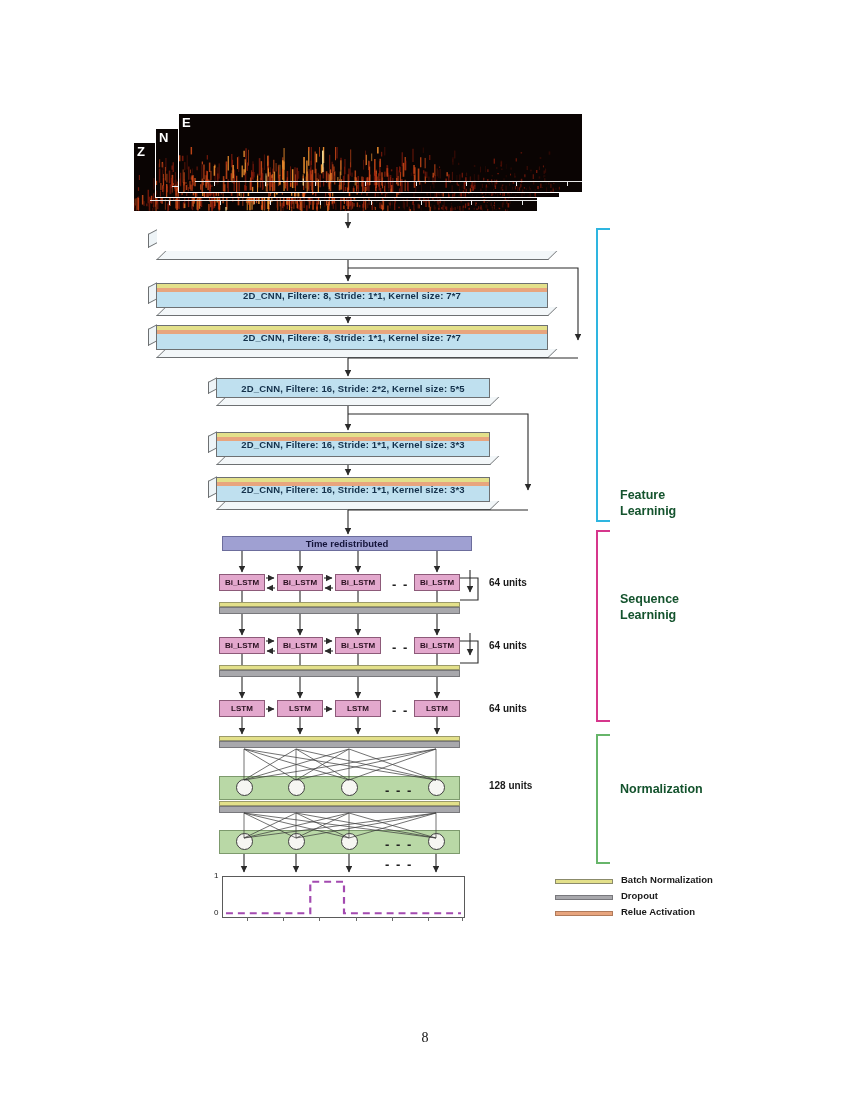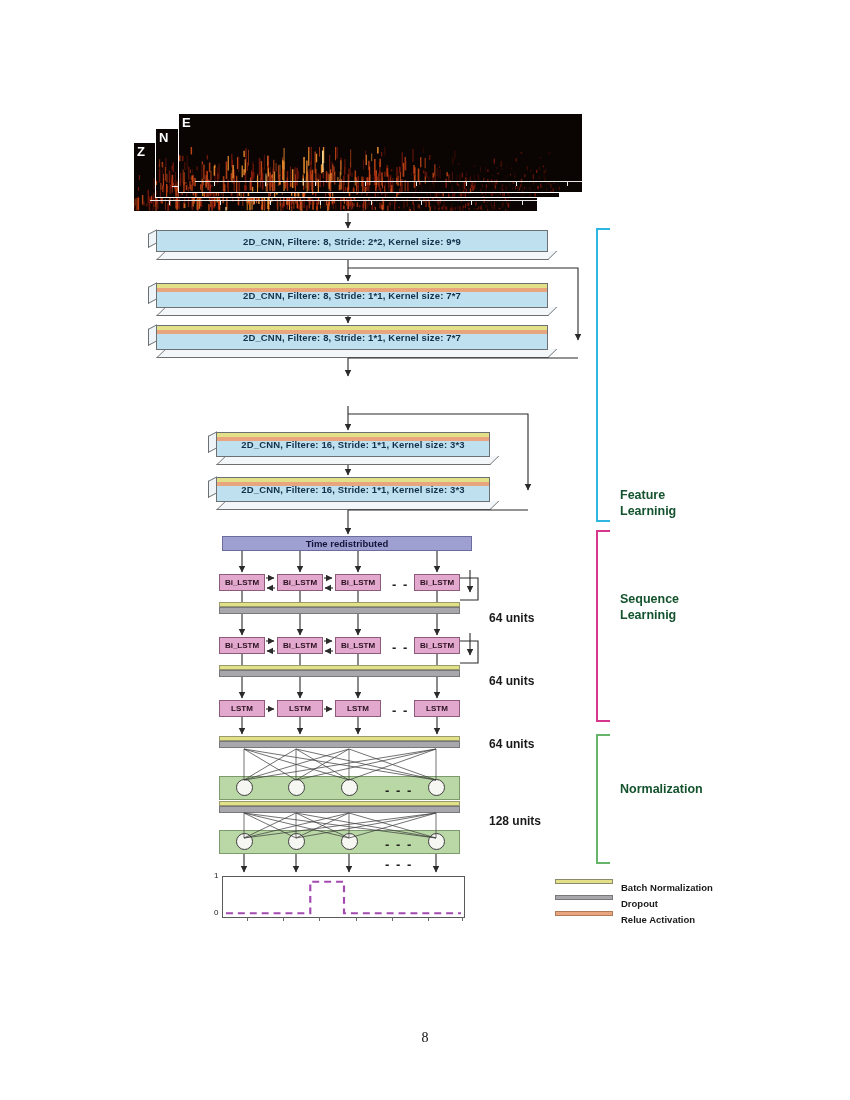--- a/index.html
+++ b/index.html
@@ -50,37 +50,37 @@
   .cell span{font-size:8px;font-weight:bold;color:#2a1020;white-space:nowrap;}
 
   .dots{position:absolute;font-size:13px;font-weight:bold;letter-spacing:1.5px;color:#222;line-height:1;}
 
   
   .dense{position:absolute;background:#b9d8a6;border:1px solid #7d9a6d;box-sizing:border-box;}
   .node{position:absolute;width:17px;height:17px;border-radius:50%;
         background:#f6f6f2;border:1px solid #3f3f3f;box-sizing:border-box;}
 
   
-  .units{position:absolute;font-size:12px;font-weight:bold;color:#1a1a1a;white-space:nowrap;margin-top:34px;}
+  .units{position:absolute;font-size:10px;font-weight:bold;color:#1a1a1a;white-space:nowrap;}
 
   
   .plot{position:absolute;background:#fff;border:1px solid #5a5a5a;box-sizing:border-box;}
   .plot .tick{position:absolute;bottom:-4px;width:1px;height:4px;background:#6a6a6a;}
   .ytick{position:absolute;font-size:8px;color:#222;}
 
   
   .brk{position:absolute;border-style:solid;border-width:2px;border-left-width:2px;
        border-right:none;background:transparent;box-sizing:border-box;}
   .sect{position:absolute;font-size:12.5px;font-weight:bold;color:#14532d;line-height:1.25;}
 
   
   .legend{position:absolute;}
   .legend .row{position:relative;height:16px;}
   .legend .sw{position:absolute;left:0;top:5px;width:58px;height:5px;border:1px solid #8b8b6b;box-sizing:border-box;}
-  .legend .tx{position:absolute;left:66px;top:8px;font-size:9.5px;font-weight:bold;color:#1a1a1a;white-space:nowrap;}
+  .legend .tx{position:absolute;left:66px;top:0;font-size:9.5px;font-weight:bold;color:#1a1a1a;white-space:nowrap;}
 
   
   .caption{position:absolute;left:115px;top:942px;width:640px;
            font-family:"Liberation Serif",serif;font-size:14.5px;color:#111;}
   .caption b{font-weight:bold;}
   .folio{position:absolute;left:0;top:1030px;width:850px;text-align:center;
          font-family:"Liberation Serif",serif;font-size:14px;color:#111;}
 
   svg.ov{position:absolute;left:0;top:0;width:850px;height:930px;overflow:visible;pointer-events:none;}
 </style>
@@ -1520,23 +1520,20 @@
         <i style="left:57%"></i>
           <i style="left:70%"></i>
           <i style="left:83%"></i>
           <i style="left:96%"></i>
       </div>
     </div>
 
     <div class="blk" style="left:148px;top:230px;width:400px;height:30px;">
       <div class="side"></div>
       <div class="bot"></div>
-      <div class="face">
-        <span class="lbl">2D_CNN,  Filtere: 8,  Stride: 2*2,  Kernel size: 9*9</span>
-      </div>
     </div>
 
     <div class="blk" style="left:148px;top:283px;width:400px;height:33px;">
       <div class="side"></div>
       <div class="bot"></div>
       <div class="face">
         <span class="lbl">2D_CNN,  Filtere: 8,  Stride: 1*1,  Kernel size: 7*7</span>
       </div>
       <div class="bn"></div>
       <div class="relu"></div>
@@ -1545,20 +1542,27 @@
     <div class="blk" style="left:148px;top:325px;width:400px;height:33px;">
       <div class="side"></div>
       <div class="bot"></div>
       <div class="face">
         <span class="lbl">2D_CNN,  Filtere: 8,  Stride: 1*1,  Kernel size: 7*7</span>
       </div>
       <div class="bn"></div>
       <div class="relu"></div>
     </div>
 
+    <div class="blk" style="left:208px;top:378px;width:282px;height:28px;">
+      <div class="side"></div>
+      <div class="bot"></div>
+      <div class="face">
+        <span class="lbl">2D_CNN,  Filtere: 16,  Stride: 2*2,  Kernel size: 5*5</span>
+      </div>
+    </div>
 
     <div class="blk" style="left:208px;top:432px;width:282px;height:33px;">
       <div class="side"></div>
       <div class="bot"></div>
       <div class="face">
         <span class="lbl">2D_CNN,  Filtere: 16,  Stride: 1*1,  Kernel size: 3*3</span>
       </div>
       <div class="bn"></div>
       <div class="relu"></div>
     </div>

